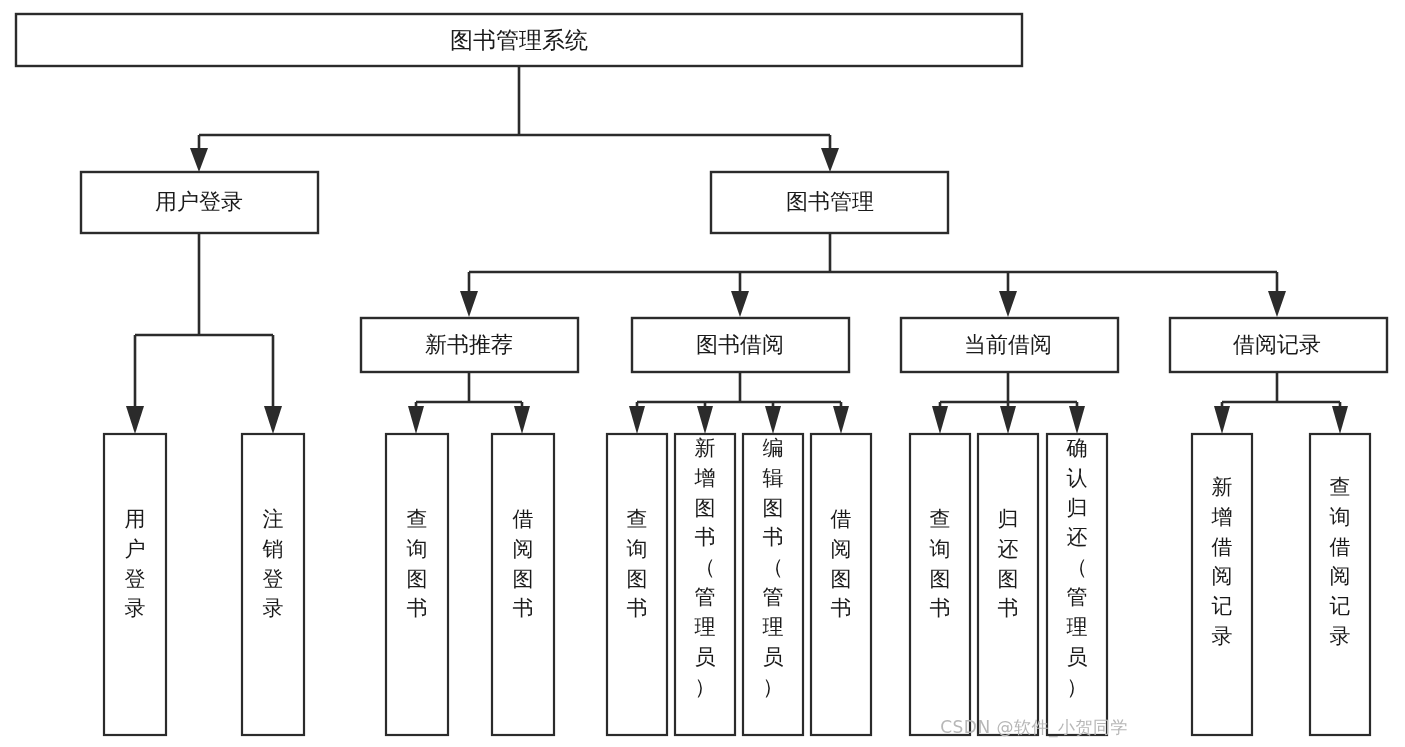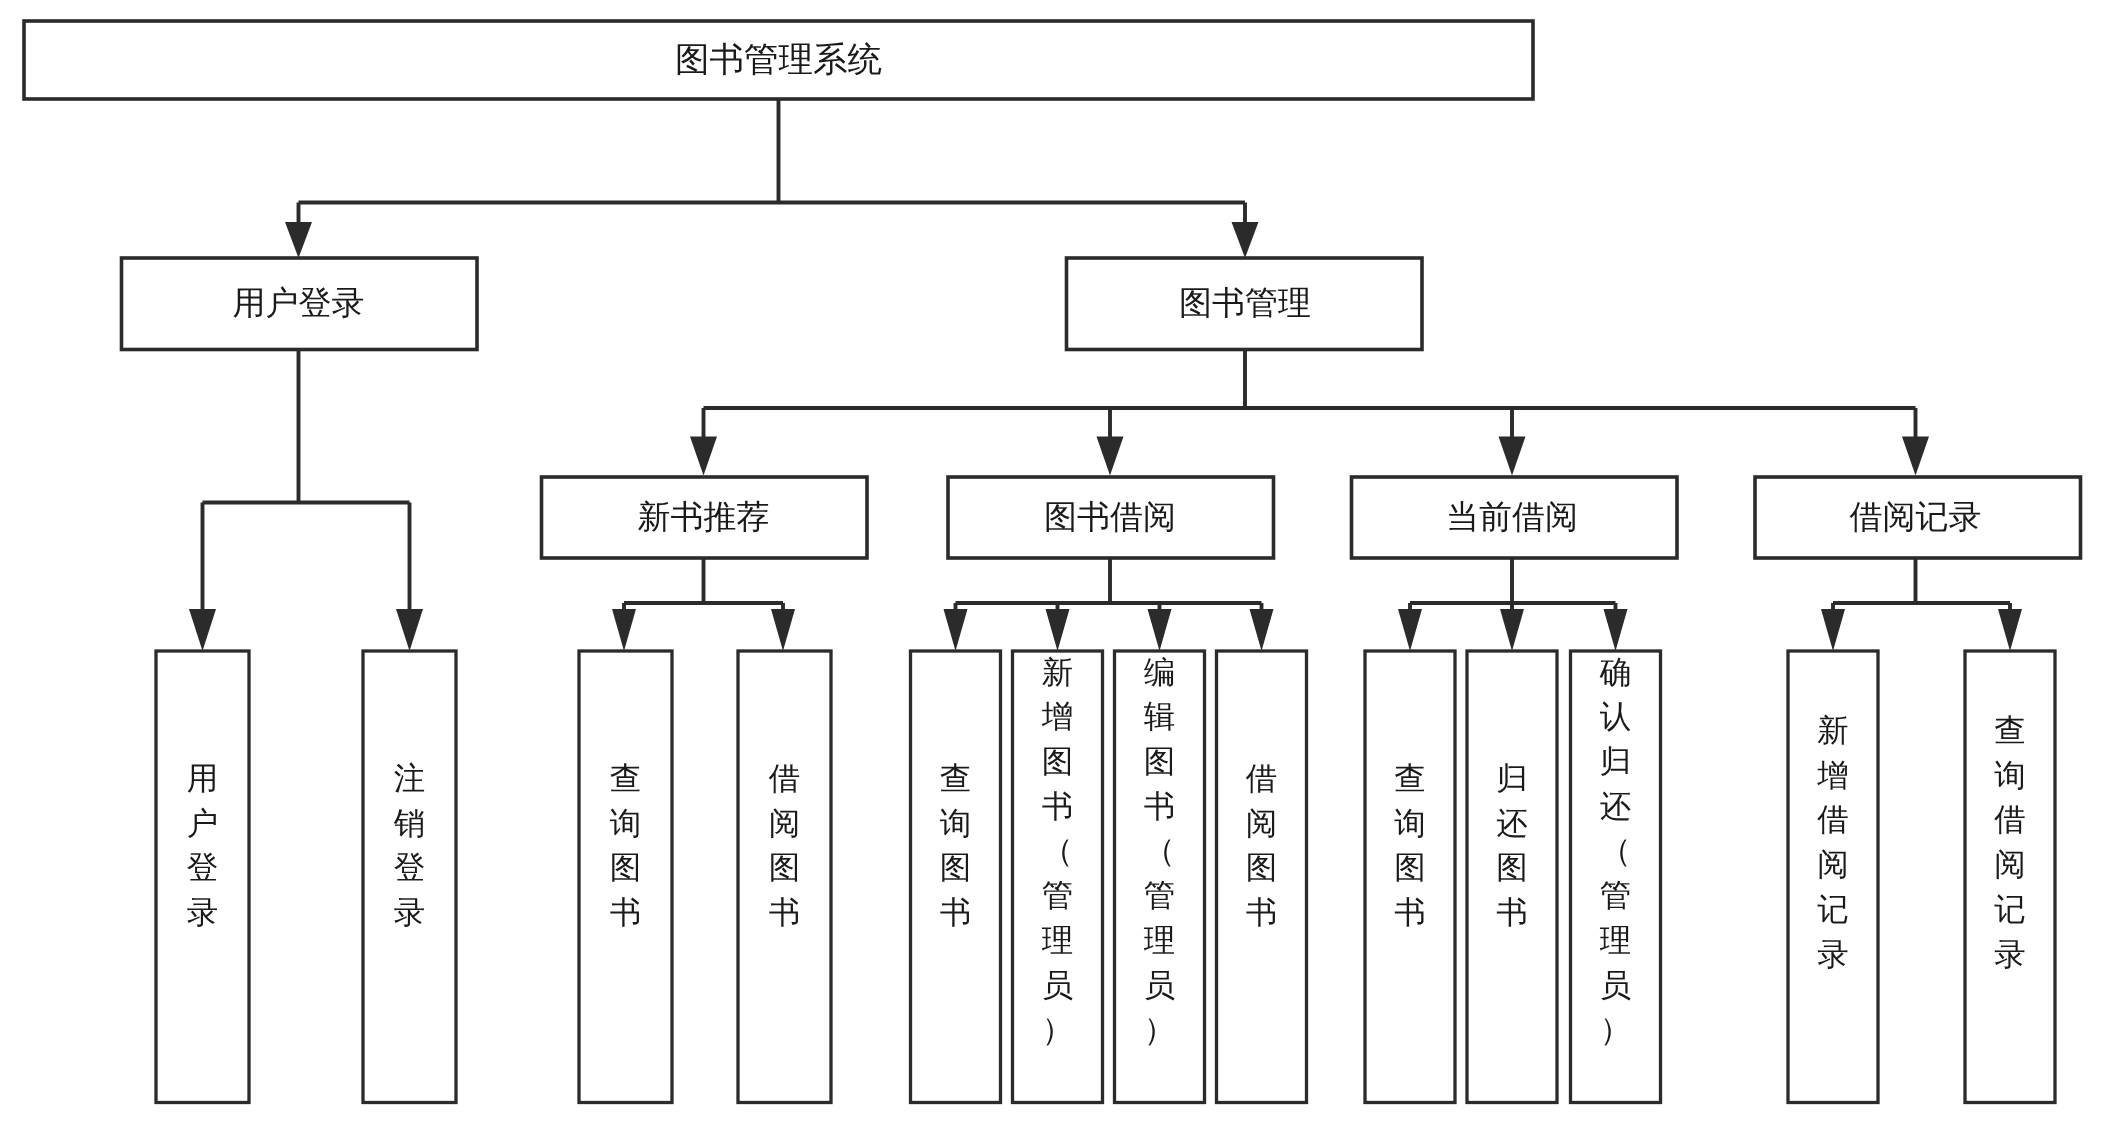--- a/index.html
+++ b/index.html
@@ -244,14 +244,15 @@
       <text class="node-label-v" x="1222" y="494"><tspan x="1222" dy="0">新</tspan><tspan x="1222" dy="1.42em">增</tspan><tspan x="1222" dy="1.42em">借</tspan><tspan x="1222" dy="1.42em">阅</tspan><tspan x="1222" dy="1.42em">记</tspan><tspan x="1222" dy="1.42em">录</tspan></text>
     </g>
 
     <g>
       <rect class="node-box-thin" x="1310" y="434" width="60" height="301"></rect>
       <text class="node-label-v" x="1340" y="494"><tspan x="1340" dy="0">查</tspan><tspan x="1340" dy="1.42em">询</tspan><tspan x="1340" dy="1.42em">借</tspan><tspan x="1340" dy="1.42em">阅</tspan><tspan x="1340" dy="1.42em">记</tspan><tspan x="1340" dy="1.42em">录</tspan></text>
     </g>
 
   </svg>
 
+  <div class="watermark-text">CSDN @软件_小贺同学</div>
 
 </div>
 
 </body></html>

